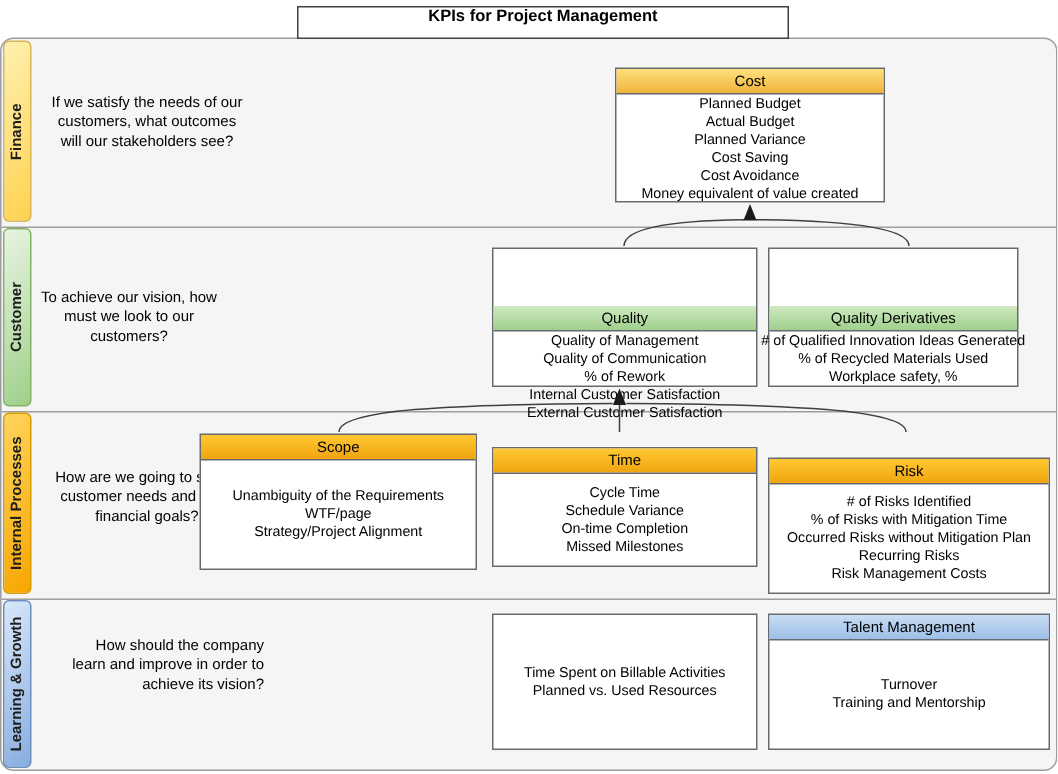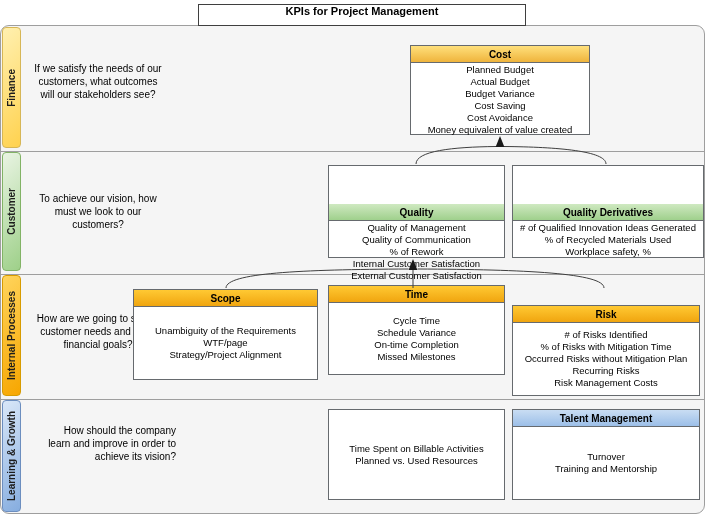--- a/index.html
+++ b/index.html
@@ -33,21 +33,21 @@
   .question{
     position:absolute;text-align:center;font-size:10px;line-height:13px;color:#000;z-index:3;
   }
   .box{
     position:absolute;background:#ffffff;border:1px solid #666a6e;
     display:flex;flex-direction:column;z-index:4;box-sizing:border-box;
   }
   .box-header{
     height:16px;flex:0 0 16px;border-bottom:1px solid #666a6e;
     display:flex;align-items:center;justify-content:center;
-    font-size:10px;font-weight:bold;color:#000;
+    font-size:10px;font-weight:normal;color:#000;
   }
   .hdr-costyellow{background:linear-gradient(#ffe07c,#efb43c);}
   .hdr-green{background:linear-gradient(#cfe9c1,#9fd08c);margin-top:38px;}
   .hdr-amber{background:linear-gradient(#ffc933,#f0a50f);}
   .hdr-blue{background:linear-gradient(#c9ddf3,#9cbfe8);}
   .box-body{
     flex:1;display:flex;flex-direction:column;justify-content:center;align-items:center;
     padding:1px 0;
   }
   .kpi-item{font-size:9.5px;line-height:12px;white-space:nowrap;color:#000;}
@@ -76,66 +76,66 @@
     <span>Customer</span>
   </div>
   <div class="vlabel internal" style="top:275px;height:121px;">
     <span>Internal Processes</span>
   </div>
   <div class="vlabel learning" style="top:400px;height:112px;">
     <span>Learning &amp; Growth</span>
   </div>
 
   <div class="question" style="left:33px;top:62px;width:130px;">If we satisfy the needs of our customers, what outcomes will our stakeholders see?</div>
-  <div class="question" style="left:28px;top:192px;width:140px;">To achieve our vision, how must we look to our customers?</div>
+  <div class="question" style="left:16px;top:192px;width:140px;">To achieve our vision, how must we look to our customers?</div>
   <div class="question" style="left:26px;top:312px;width:144px;">How are we going to satisfy customer needs and meet financial goals?</div>
   <div class="question" style="left:40px;top:424px;width:136px;text-align:right;">How should the company learn and improve in order to achieve its vision?</div>
 
   <div class="box" style="left:410px;top:45px;width:180px;height:90px;">
     <div class="box-header hdr-costyellow">Cost</div>
     <div class="box-body">
       <div class="kpi-item">Planned Budget</div>
       <div class="kpi-item">Actual Budget</div>
-      <div class="kpi-item">Budget Variance</div>
+      <div class="kpi-item">Planned Variance</div>
       <div class="kpi-item">Cost Saving</div>
       <div class="kpi-item">Cost Avoidance</div>
       <div class="kpi-item">Money equivalent of value created</div>
     </div>
   </div>
 
   <div class="box" style="left:328px;top:165px;width:177px;height:93px;">
     <div class="box-header hdr-green">Quality</div>
     <div class="box-body">
       <div class="kpi-item">Quality of Management</div>
       <div class="kpi-item">Quality of Communication</div>
       <div class="kpi-item">% of Rework</div>
       <div class="kpi-item">Internal Customer Satisfaction</div>
       <div class="kpi-item">External Customer Satisfaction</div>
     </div>
   </div>
 
-  <div class="box" style="left:512px;top:165px;width:192px;height:93px;">
+  <div class="box" style="left:512px;top:165px;width:167px;height:93px;">
     <div class="box-header hdr-green">Quality Derivatives</div>
     <div class="box-body">
       <div class="kpi-item"># of Qualified Innovation Ideas Generated</div>
       <div class="kpi-item">% of Recycled Materials Used</div>
       <div class="kpi-item">Workplace safety, %</div>
     </div>
   </div>
 
   <div class="box" style="left:133px;top:289px;width:185px;height:91px;">
     <div class="box-header hdr-amber">Scope</div>
     <div class="box-body">
       <div class="kpi-item">Unambiguity of the Requirements</div>
       <div class="kpi-item">WTF/page</div>
       <div class="kpi-item">Strategy/Project Alignment</div>
     </div>
   </div>
 
-  <div class="box" style="left:328px;top:285px;width:177px;height:90px;">
+  <div class="box" style="left:328px;top:298px;width:177px;height:80px;">
     <div class="box-header hdr-amber">Time</div>
     <div class="box-body">
       <div class="kpi-item">Cycle Time</div>
       <div class="kpi-item">Schedule Variance</div>
       <div class="kpi-item">On-time Completion</div>
       <div class="kpi-item">Missed Milestones</div>
     </div>
   </div>
 
   <div class="box" style="left:512px;top:305px;width:188px;height:91px;">

